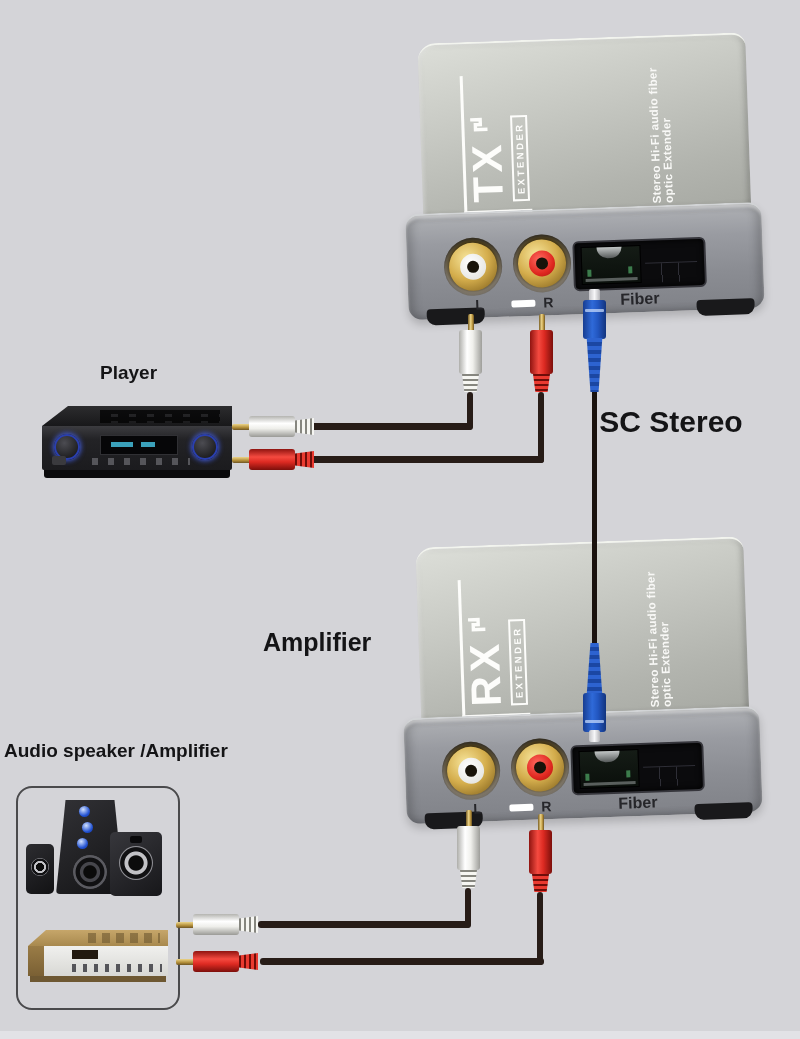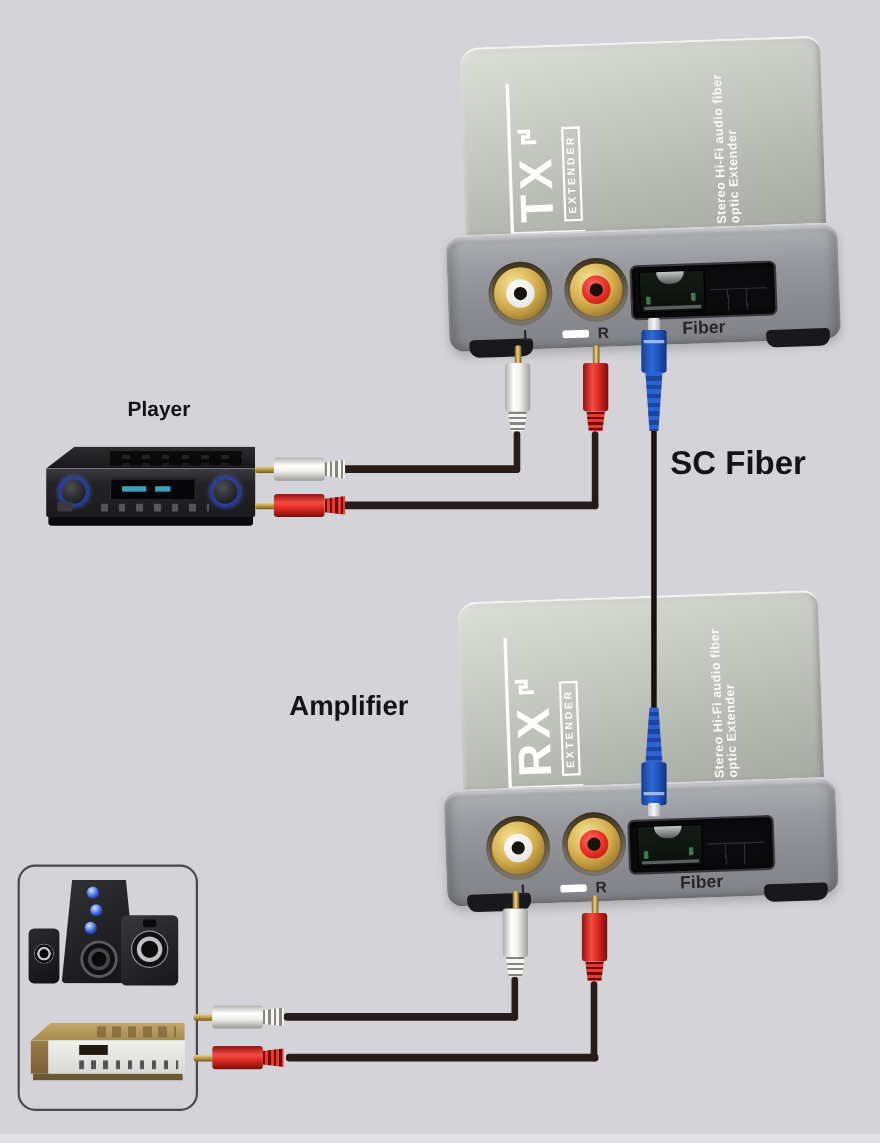--- a/index.html
+++ b/index.html
@@ -4,21 +4,21 @@
 <style>
   html,body{margin:0;padding:0;background:#bfbfc3;}
   #stage{position:relative;width:800px;height:1039px;background:#d4d4d8;overflow:hidden;
          font-family:"Liberation Sans","DejaVu Sans",sans-serif;}
   .bottom-strip{position:absolute;left:0;bottom:0;width:800px;height:8px;background:#e2e2e6;}
 
   
   .lbl{position:absolute;font-weight:bold;color:#141416;white-space:nowrap;}
   #lbl-transmitter{left:246px;top:121px;font-size:25px;}
   #lbl-receiver{left:263px;top:628px;font-size:25px;}
-  #lbl-player{left:116px;top:362px;font-size:19px;}
+  #lbl-player{left:100px;top:362px;font-size:19px;}
   #lbl-speaker{left:4px;top:740px;font-size:19px;}
   #lbl-fiber{left:596px;top:404px;width:150px;text-align:center;font-size:30px;line-height:1.2;}
 
   
   .device{position:absolute;width:356px;transform:rotate(-2deg);}
   #tx-device{left:404px;top:38px;}
   #rx-device{left:402px;top:542px;}
   .device-top{position:relative;height:176px;margin:0 10px 0 18px;
       border-radius:18px 14px 8px 8px;
       background:linear-gradient(168deg,#dcded8 0%,#c6c8c2 40%,#b2b4ae 75%,#a6a8a2 100%);
@@ -289,22 +289,23 @@
           <div class="amp2-disp"></div>
           <div class="amp2-knobs"></div>
         </div>
       </div>
       <div class="amp2-base"></div>
     </div>
   </div>
 
   <div class="lbl" id="lbl-receiver">Amplifier</div>
   <div class="lbl" id="lbl-player">Player</div>
+  <div class="lbl" id="lbl-speaker">Audio speaker /Amplifier</div>
   <div class="lbl" id="lbl-fiber">
-    <div>SC Fiber</div>
+    <div>SC Stereo</div>
   </div>
 
   <div class="cable" style="left:467px;top:392px;width:6px;height:38px;"></div>
   <div class="cable" style="left:310px;top:423px;width:162px;height:7px;"></div>
   <div class="cable" style="left:538px;top:392px;width:6px;height:71px;"></div>
   <div class="cable" style="left:310px;top:456px;width:234px;height:7px;"></div>
   <div class="plugv" style="left:459px;top:314px;">
     <div class="pin"></div>
       <div class="bod white"></div>
       <div class="rid white"></div>

